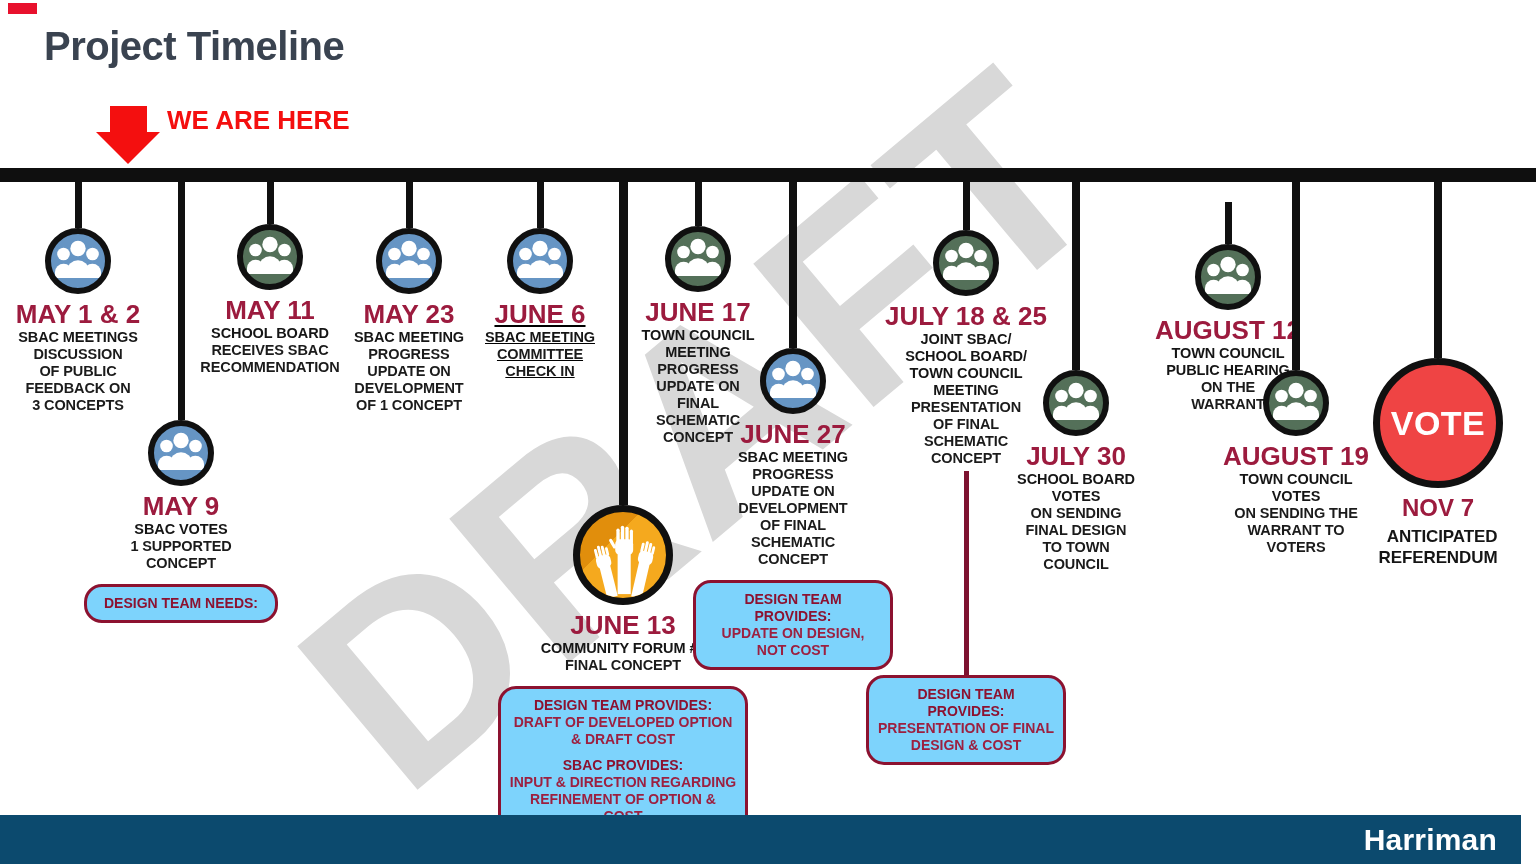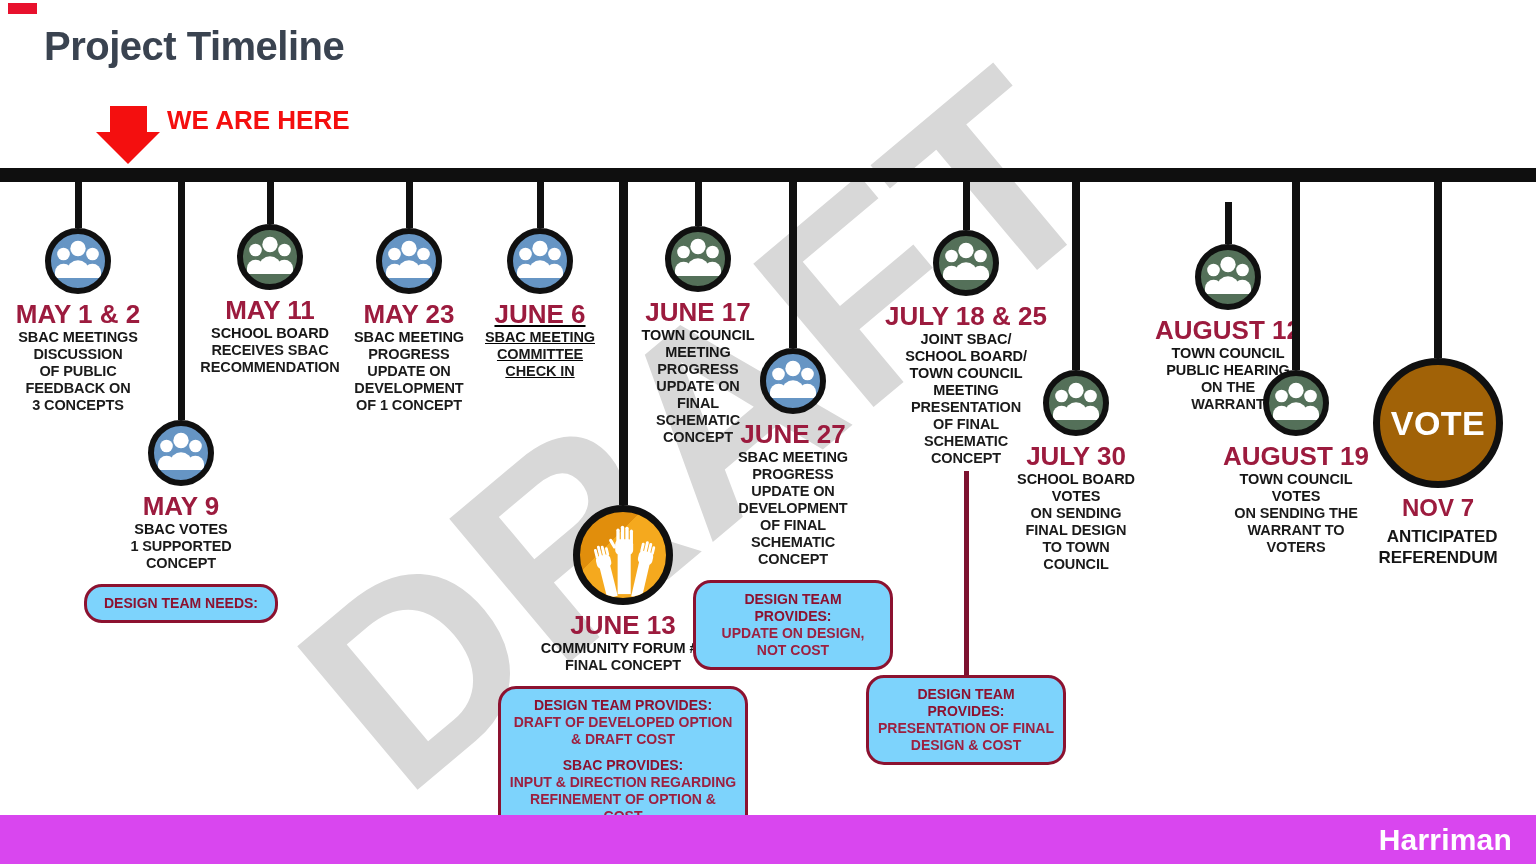--- a/index.html
+++ b/index.html
@@ -26,39 +26,39 @@
   
   .milestone{position:absolute;top:182px;display:flex;flex-direction:column;align-items:center;
              text-align:center;z-index:2;}
   .stem{width:7px;background:#101010;flex:none;}
   .circle{flex:none;width:54px;height:54px;border:6px solid #101010;border-radius:50%;
           display:flex;align-items:center;justify-content:center;background:#6695C4;overflow:hidden;}
   .circle.blue{background:#6695C4;}
   .circle.green{background:#547059;}
   .circle.orange{width:86px;height:86px;border-width:7px;
                  background:linear-gradient(135deg,#E18E0C 35%,#F5A91E 35%);}
-  .circle.vote{width:116px;height:116px;border-width:7px;background:#a16207;text-align:center;}
+  .circle.vote{width:116px;height:116px;border-width:7px;background:#ef4444;text-align:center;}
   .circle.vote span{color:#ffffff;font-size:34px;font-weight:800;letter-spacing:0.5px;}
   .date{margin-top:8px;font-size:26px;font-weight:800;color:#9C1B3E;line-height:24px;white-space:pre-line;}
   .date.big{font-size:24px;}
   .heading{margin-top:3px;font-size:14.5px;font-weight:800;color:#151515;line-height:17px;white-space:pre-line;letter-spacing:-0.1px;}
   .heading.big{font-size:17px;line-height:21px;margin-top:6px;text-align:right;}
   .mbody{font-size:14.5px;font-weight:600;color:#1b1b1b;line-height:17px;white-space:pre-line;letter-spacing:-0.1px;}
 
   
   .maroon-line{width:5px;background:#7D1230;margin-top:4px;flex:none;}
   .note{margin-top:12px;background:#7dd3fc;border:3.5px solid #8C1230;border-radius:18px;
         padding:8px 8px;box-sizing:content-box;}
   .maroon-line + .note{margin-top:0;}
   .note-sec + .note-sec{margin-top:9px;}
   .note-title{font-size:14px;font-weight:800;color:#8C1230;line-height:17px;white-space:pre-line;}
   .note-body{font-size:14px;font-weight:700;color:#9C2040;line-height:17px;white-space:pre-line;}
 
   
-  .footer-bar{position:absolute;left:0;right:0;top:815px;height:49px;background:#d946ef;z-index:4;
+  .footer-bar{position:absolute;left:0;right:15px;top:815px;height:49px;background:#0c4a6e;z-index:4;
               display:flex;align-items:center;justify-content:flex-end;padding-right:24px;box-sizing:border-box;}
   .footer-brand{color:#ffffff;font-size:30px;font-weight:700;letter-spacing:0.2px;}
 </style>
 </head>
 <body>
 
 <div class="canvas">
   <div class="watermark">DRAFT</div>
 
   <div class="corner-accent"></div>

